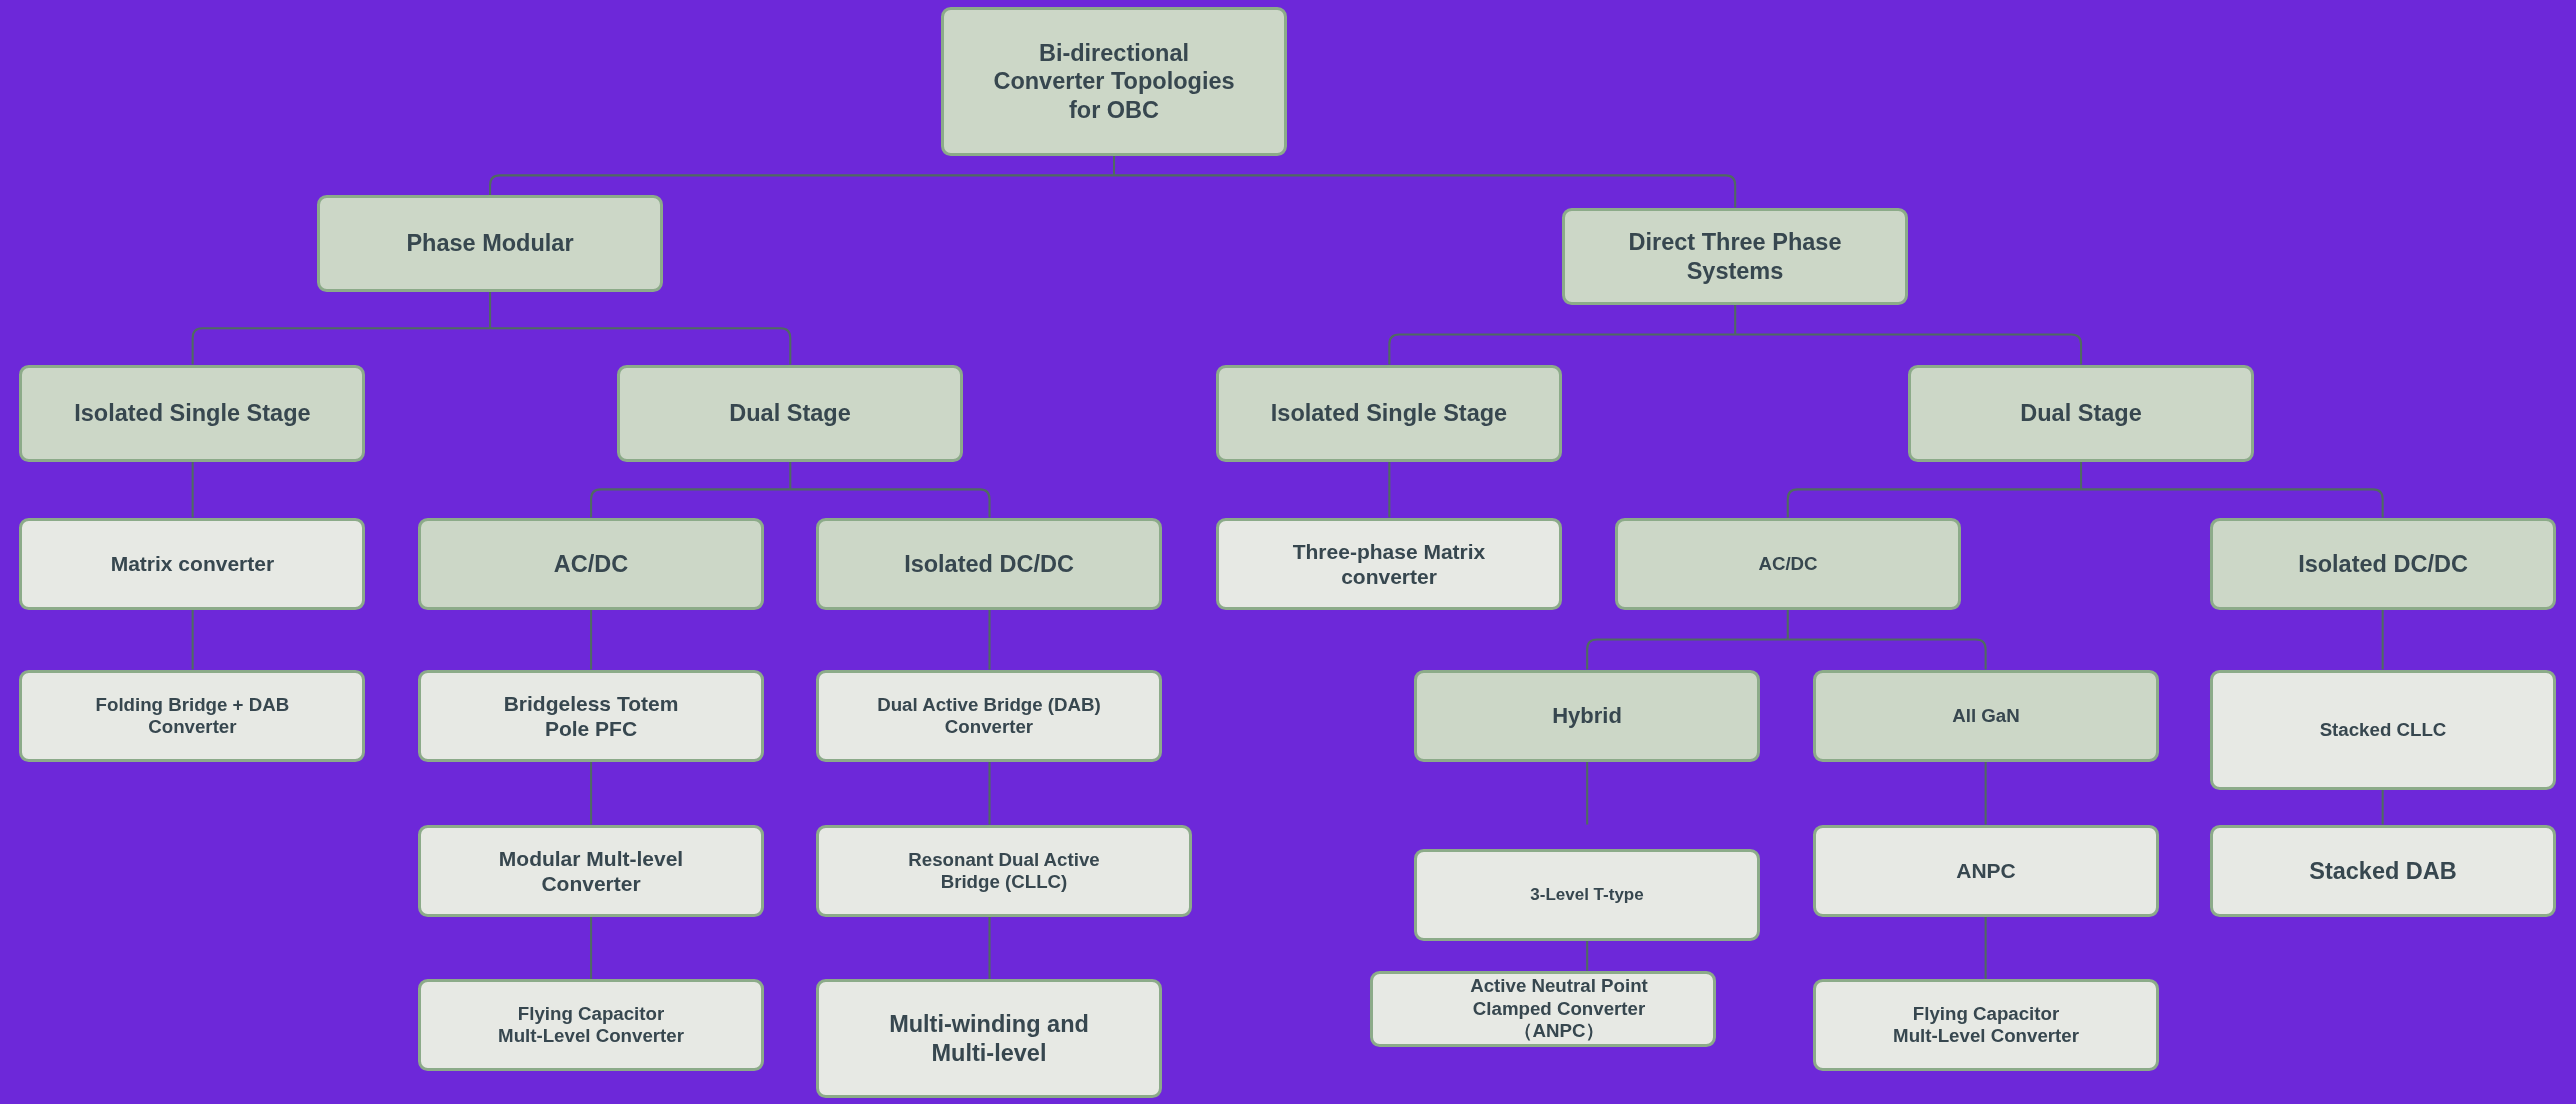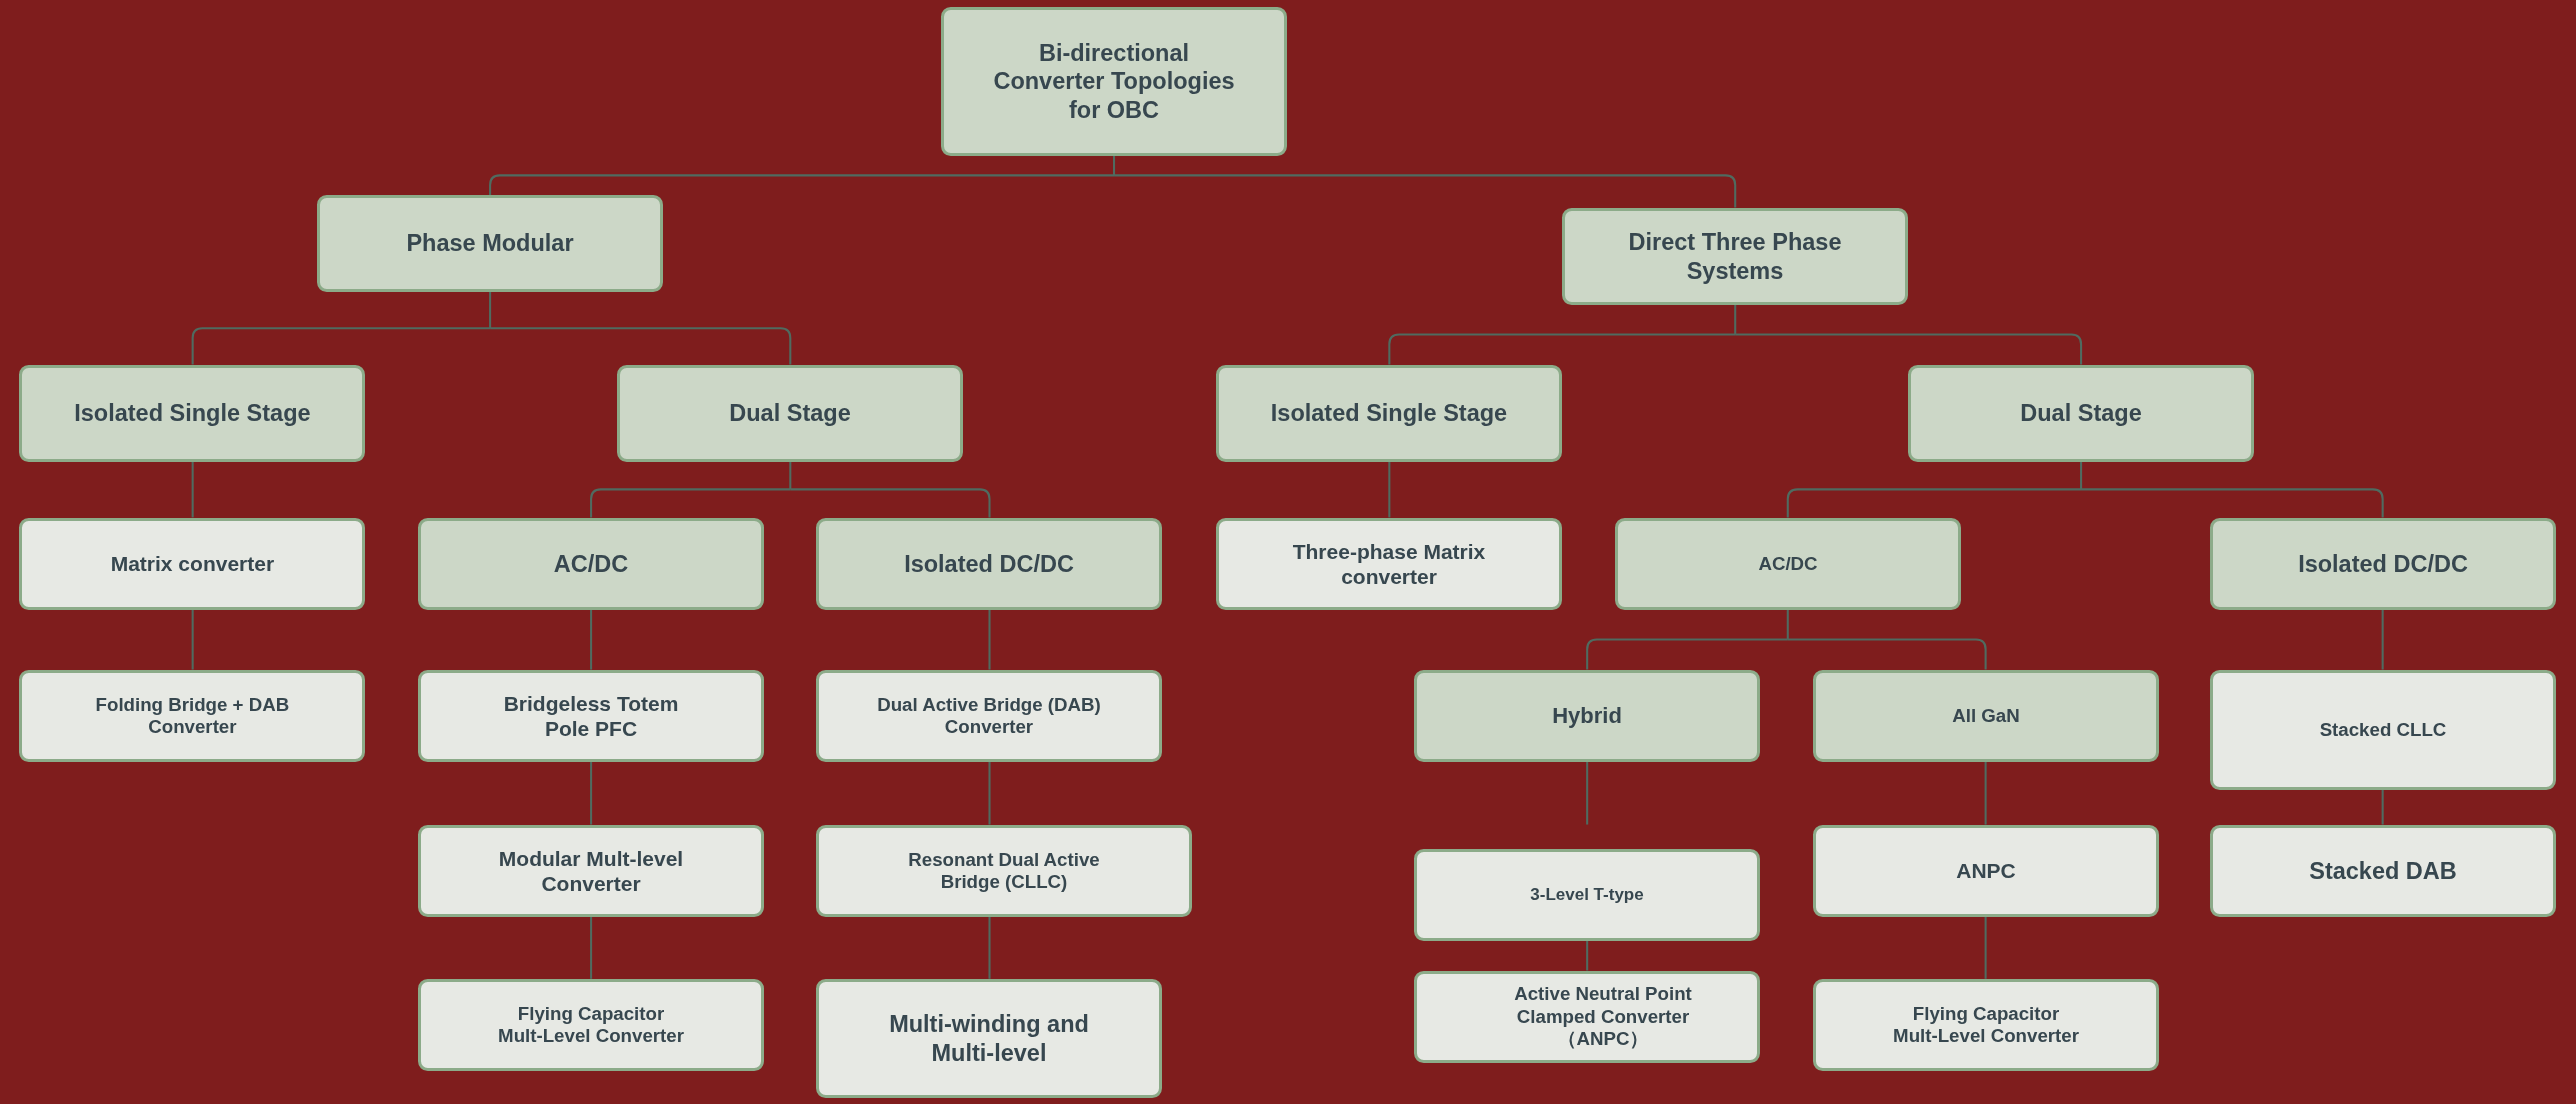--- a/index.html
+++ b/index.html
@@ -4,21 +4,21 @@
 <style>
   html, body {
     margin: 0;
     padding: 0;
     background: #ffffff;
   }
   #stage {
     position: relative;
     width: 2576px;
     height: 1104px;
-    background: #7f1d1d;
+    background: #6d28d9;
     font-family: "Liberation Sans", sans-serif;
     overflow: hidden;
   }
   #edges {
     position: absolute;
     left: 0;
     top: 0;
     width: 2576px;
     height: 1104px;
     pointer-events: none;
@@ -112,20 +112,20 @@
 Converter</div>
       <div class="node fill-light" style="left: 816px; top: 825px; width: 376px; height: 92px; font-size: 18.7px;">Resonant Dual Active
 Bridge (CLLC)</div>
       <div class="node fill-light" style="left: 1414px; top: 825px; width: 346px; height: 92px; font-size: 17px; margin-top: 24px;">3-Level T-type</div>
       <div class="node fill-light" style="left: 1813px; top: 825px; width: 346px; height: 92px; font-size: 21px;">ANPC</div>
       <div class="node fill-light" style="left: 2210px; top: 825px; width: 346px; height: 92px; font-size: 23.5px; text-align: right;">Stacked DAB</div>
       <div class="node fill-light" style="left: 418px; top: 979px; width: 346px; height: 92px; font-size: 18.7px;">Flying Capacitor
 Mult-Level Converter</div>
       <div class="node fill-light" style="left: 816px; top: 979px; width: 346px; height: 119px; font-size: 23.5px;">Multi-winding and
 Multi-level</div>
-      <div class="node fill-light" style="left: 1414px; top: 971px; width: 346px; height: 92px; font-size: 18.7px; padding-left: 39px;">Active Neutral Point
+      <div class="node fill-light" style="left: 1370px; top: 971px; width: 346px; height: 76px; font-size: 18.7px; padding-left: 39px;">Active Neutral Point
 Clamped Converter
 （ANPC）</div>
       <div class="node fill-light" style="left: 1813px; top: 979px; width: 346px; height: 92px; font-size: 18.7px;">Flying Capacitor
 Mult-Level Converter</div>
     </div>
 </div>
 
 
 </body></html>

